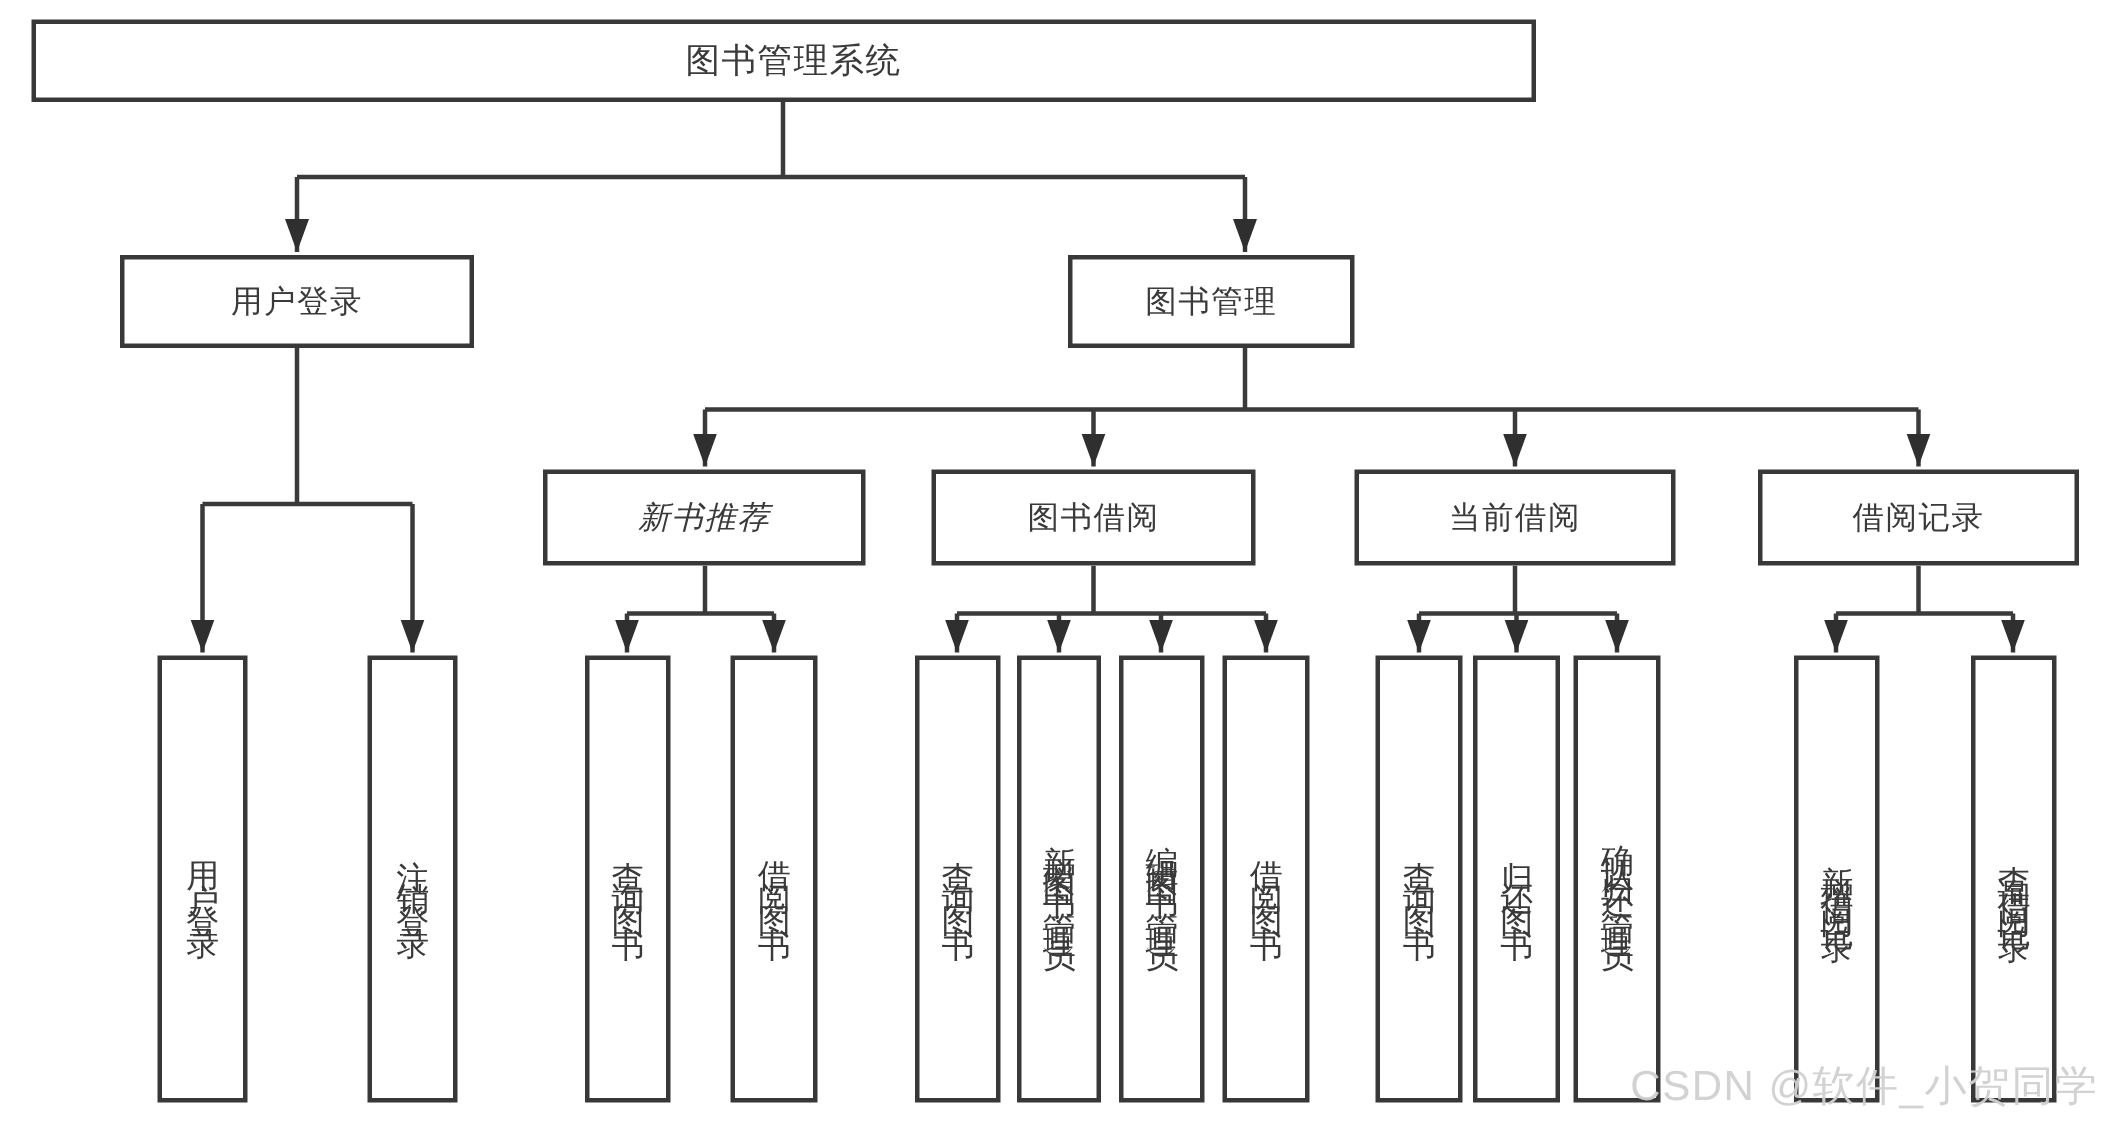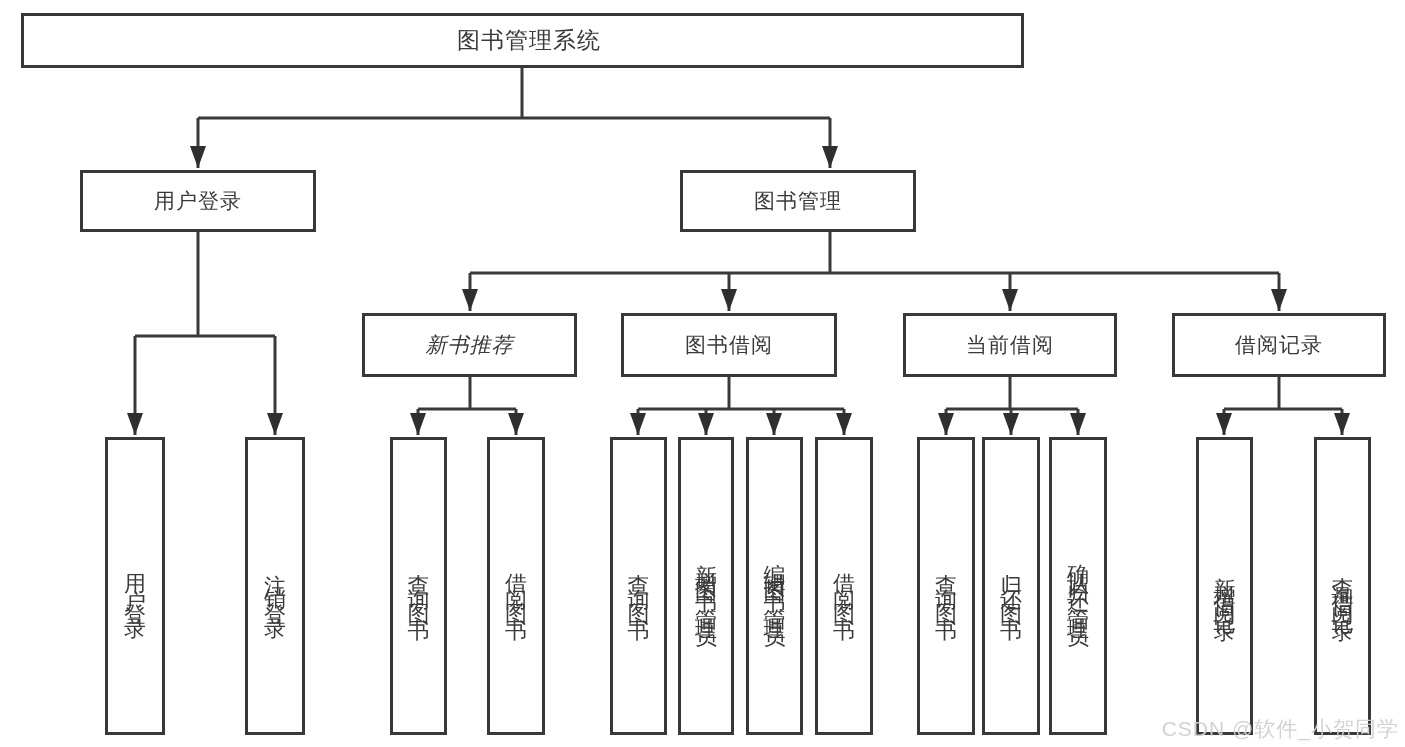--- a/index.html
+++ b/index.html
@@ -43,21 +43,21 @@
     writing-mode: vertical-rl;
     text-orientation: mixed;
     letter-spacing: 9px;
     line-height: 1.1;
   }
   .leaf-box.spread { letter-spacing: 15px; }
   .watermark {
     position: absolute;
     right: 6px;
     bottom: 4px;
-    font-size: 21px;
+    font-size: 28px;
     color: rgba(208, 208, 208, 0.95);
     letter-spacing: 1px;
     z-index: 5;
     white-space: nowrap;
   }
 </style>
 </head>
 <body>
 
 <div class="canvas">
@@ -106,21 +106,21 @@
 
     <line x1="1279" y1="377" x2="1279" y2="409"></line>
     <line x1="1224" y1="409" x2="1342" y2="409"></line>
     <line x1="1224" y1="409" x2="1224" y2="435" marker-end="url(#ah)"></line>
     <line x1="1342" y1="409" x2="1342" y2="435" marker-end="url(#ah)"></line>
   </svg>
 
   <div class="box root-box" style="left:21px; top:13px; width:1003px; height:55px;padding-left:13px;">图书管理系统</div>
 
   <div class="box branch-box" style="left:80px; top:170px; width:236px; height:62px;">用户登录</div>
-  <div class="box branch-box" style="left:680px; top:170px; width:236px; height:62px;">图书管理</div>
+  <div class="box branch-box" style="left:712px; top:170px; width:191px; height:62px;">图书管理</div>
 
   <div class="box branch-box" style="left:362px; top:313px; width:215px; height:64px;font-style:italic;">新书推荐</div>
   <div class="box branch-box" style="left:621px; top:313px; width:216px; height:64px;">图书借阅</div>
   <div class="box branch-box" style="left:903px; top:313px; width:214px; height:64px;">当前借阅</div>
   <div class="box branch-box" style="left:1172px; top:313px; width:214px; height:64px;">借阅记录</div>
 
   <div class="box leaf-box spread" style="left:105px; top:437px; width:60px; height:298px;">用户登录</div>
   <div class="box leaf-box spread" style="left:245px; top:437px; width:60px; height:298px;">注销登录</div>
 
   <div class="box leaf-box spread" style="left:390px; top:437px; width:57px; height:298px;">查询图书</div>

